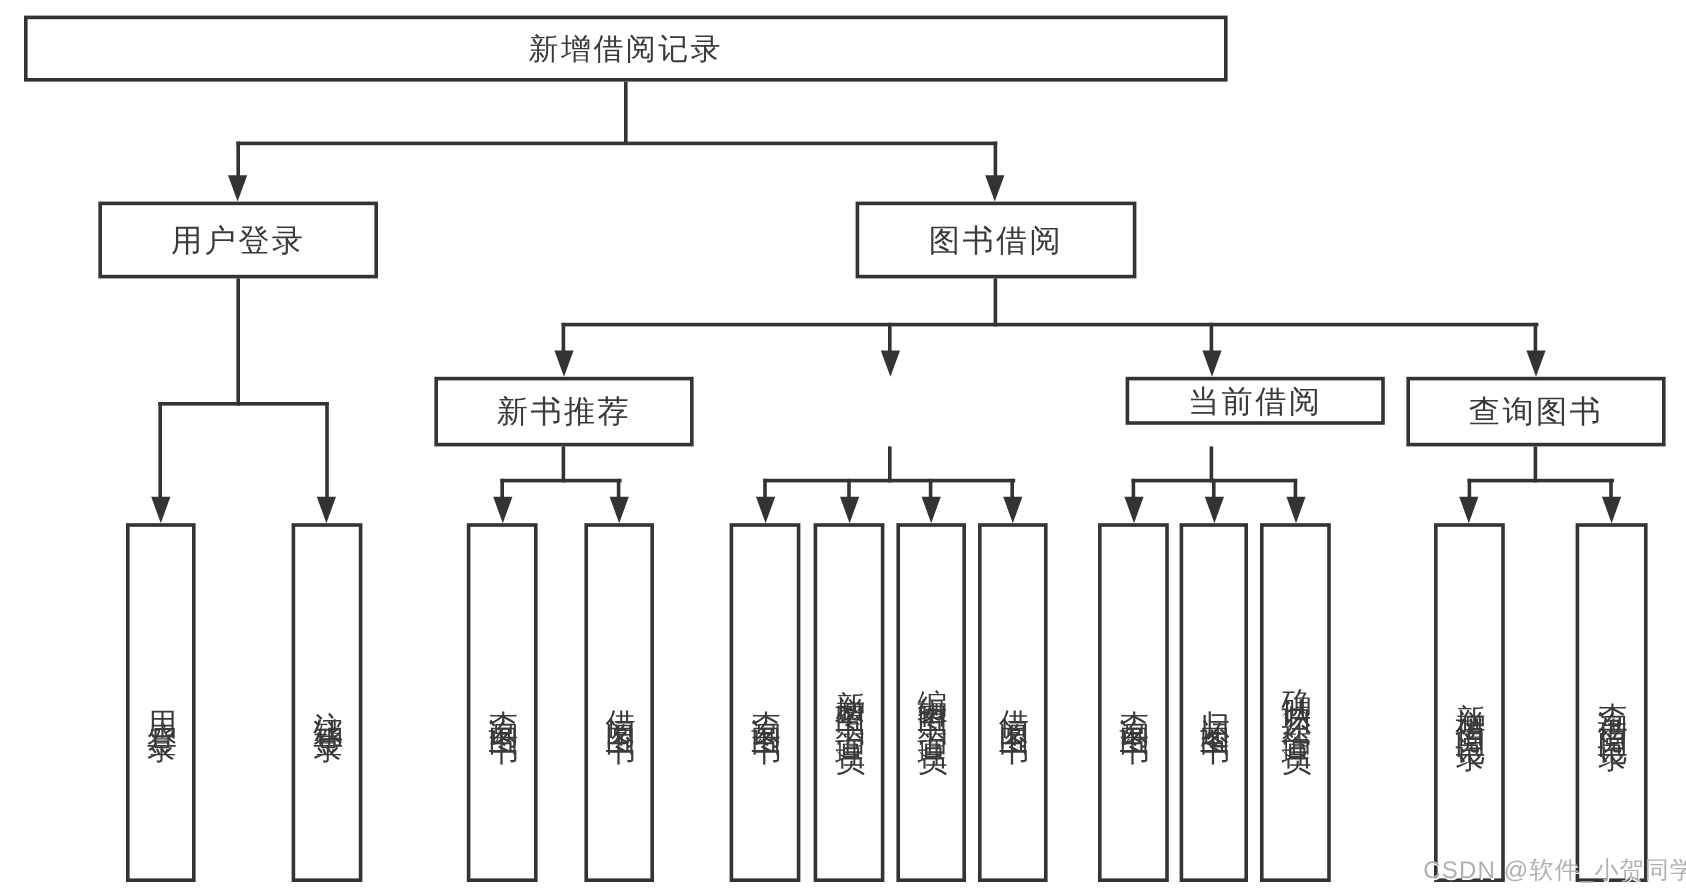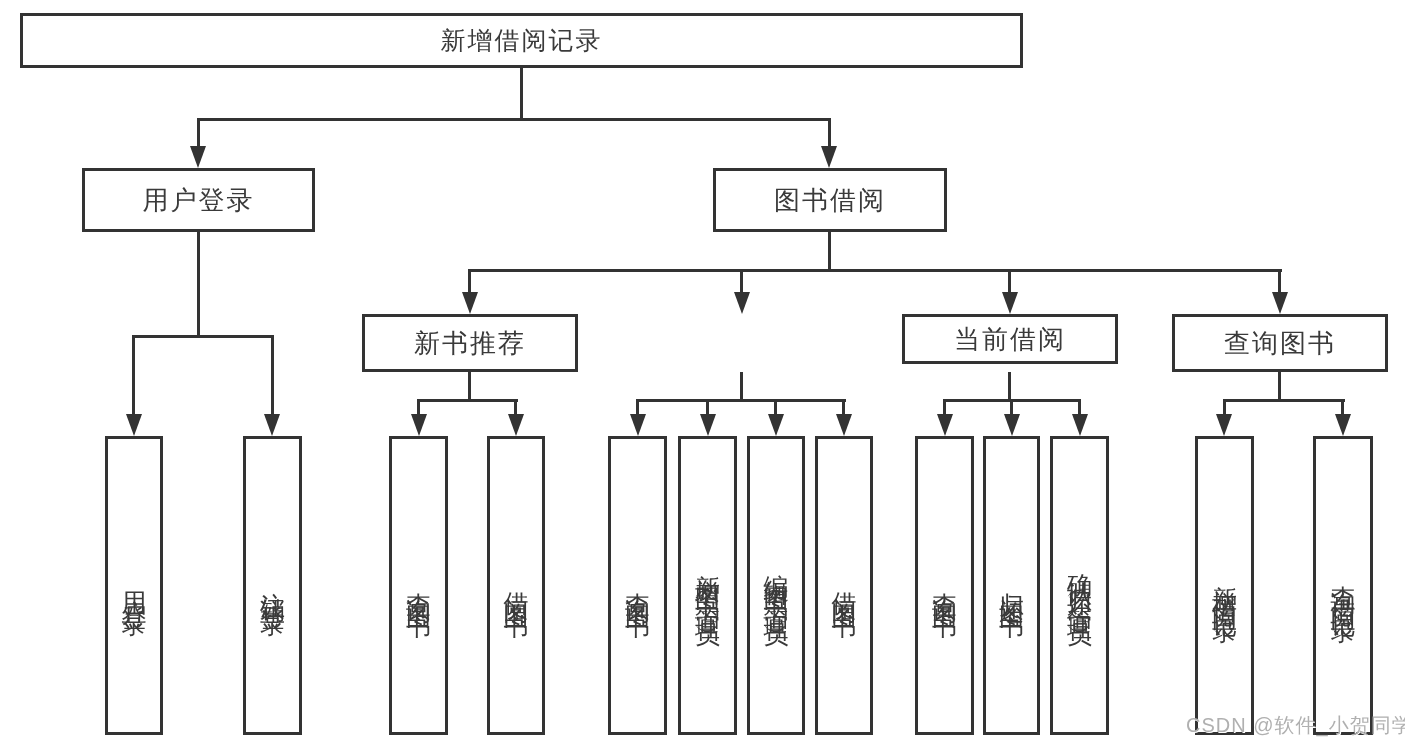--- a/index.html
+++ b/index.html
@@ -102,21 +102,21 @@
   <div class="vline" style="left:740px; top:269px; height:27px;"></div>
   <div class="arrow" style="left:734px; top:292px;"></div>
   <div class="vline" style="left:1008px; top:269px; height:27px;"></div>
   <div class="arrow" style="left:1002px; top:292px;"></div>
   <div class="vline" style="left:1278px; top:269px; height:27px;"></div>
   <div class="arrow" style="left:1272px; top:292px;"></div>
 
   <div class="box" style="left:362px; top:314px; width:216px; height:58px;">
     <span class="hlabel">新书推荐</span>
   </div>
-  <div class="box" style="left:902px; top:314px; width:216px; height:50px;">
+  <div class="box" style="left:938px; top:314px; width:216px; height:40px;">
     <span class="hlabel">当前借阅</span>
   </div>
   <div class="box" style="left:1172px; top:314px; width:216px; height:58px;">
     <span class="hlabel">查询图书</span>
   </div>
 
   <div class="vline" style="left:468px; top:372px; height:30px;"></div>
   <div class="hline" style="left:417px; top:399px; width:101px;"></div>
   <div class="vline" style="left:417px; top:399px; height:18px;"></div>
   <div class="arrow" style="left:411px; top:414px;"></div>

